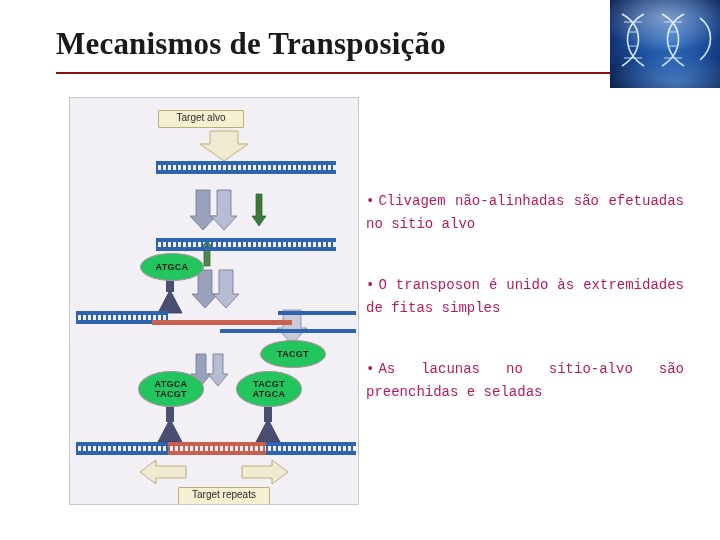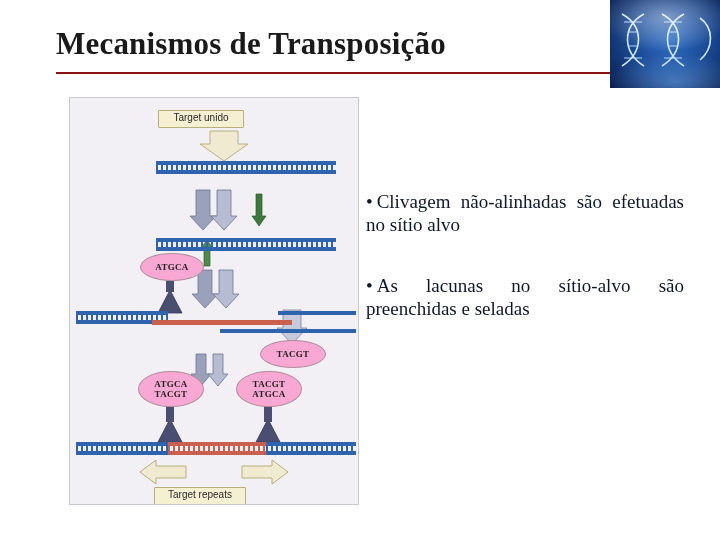--- a/index.html
+++ b/index.html
@@ -83,24 +83,24 @@
     font-family: "Liberation Sans", sans-serif;
     font-size: 10px;
     text-align: center;
     line-height: 14px;
     border-radius: 1px;
   }
 
   .oval {
     position: absolute;
     border: 1px solid #b08e9b;
-    background: #f9a8d4;
+    background: #22c55e;
     border-radius: 50%;
     color: #222;
-    font-family: Liberation Serif, serif;
+    font-family: Liberation Sans, sans-serif;
     font-size: 9px;
     font-weight: bold;
     text-align: center;
     display: flex;
     align-items: center;
     justify-content: center;
     flex-direction: column;
     line-height: 10px;
     letter-spacing: 0.3px;
   }
@@ -142,23 +142,23 @@
   }
 
   
   .bullets {
     position: absolute;
     left: 366px;
     top: 190px;
     width: 318px;
   }
   .bullet {
-    font-family: Liberation Serif, serif;
-    font-size: 19px;
-    color: #0f172a;
+    font-family: Liberation Mono, monospace;
+    font-size: 14px;
+    color: #be185d;
     text-align: justify;
     line-height: 23px;
     margin-bottom: 38px;
   }
   .bullet:last-child { margin-bottom: 12px; }
   .bullet .dot { margin-right: 4px; }
 </style>
 </head>
 <body>
 
@@ -216,21 +216,21 @@
 
     <polygon points="88,344 112,344 100,321" fill="#4a4f72" stroke="#33375a" stroke-width="0.8"></polygon>
     <rect x="96" y="308" width="8" height="16" fill="#4a4f72"></rect>
     <polygon points="186,344 210,344 198,321" fill="#4a4f72" stroke="#33375a" stroke-width="0.8"></polygon>
     <rect x="194" y="308" width="8" height="16" fill="#4a4f72"></rect>
 
     <polygon points="116,368 86,368 86,362 70,374 86,386 86,380 116,380" fill="#f0ead0" stroke="#b9ae7a" stroke-width="1"></polygon>
     <polygon points="172,368 202,368 202,362 218,374 202,386 202,380 172,380" fill="#f0ead0" stroke="#b9ae7a" stroke-width="1"></polygon>
   </svg>
 
-  <div class="fig-label" style="left:88px; top:12px; width:84px; height:16px;">Target unido</div>
+  <div class="fig-label" style="left:88px; top:12px; width:84px; height:16px;">Target alvo</div>
 
   <div class="dna blue" style="left:86px; top:63px; width:180px;">
     <div class="top"></div>
     <div class="rungs"></div>
     <div class="bot"></div>
   </div>
 
   <div class="dna blue" style="left:86px; top:140px; width:180px;">
     <div class="top"></div>
     <div class="rungs"></div>
@@ -269,23 +269,26 @@
     <div class="top"></div>
     <div class="rungs"></div>
     <div class="bot"></div>
   </div>
   <div class="dna blue" style="left:196px; top:344px; width:90px;">
     <div class="top"></div>
     <div class="rungs"></div>
     <div class="bot"></div>
   </div>
 
-  <div class="fig-label" style="left:84px; top:389px; width:90px; height:16px;">Target repeats</div>
+  <div class="fig-label" style="left:108px; top:389px; width:90px; height:16px;">Target repeats</div>
 </div>
 
 <div class="bullets">
   <div class="bullet">
     <span class="dot">•</span><span>Clivagem não-alinhadas são efetuadas no sítio alvo</span>
   </div>
   <div class="bullet">
+    <span class="dot">•</span><span>O transposon é unido às extremidades de fitas simples</span>
+  </div>
+  <div class="bullet">
     <span class="dot">•</span><span>As lacunas no sítio-alvo são preenchidas e seladas</span>
   </div>
 </div>
 
 </body></html>

